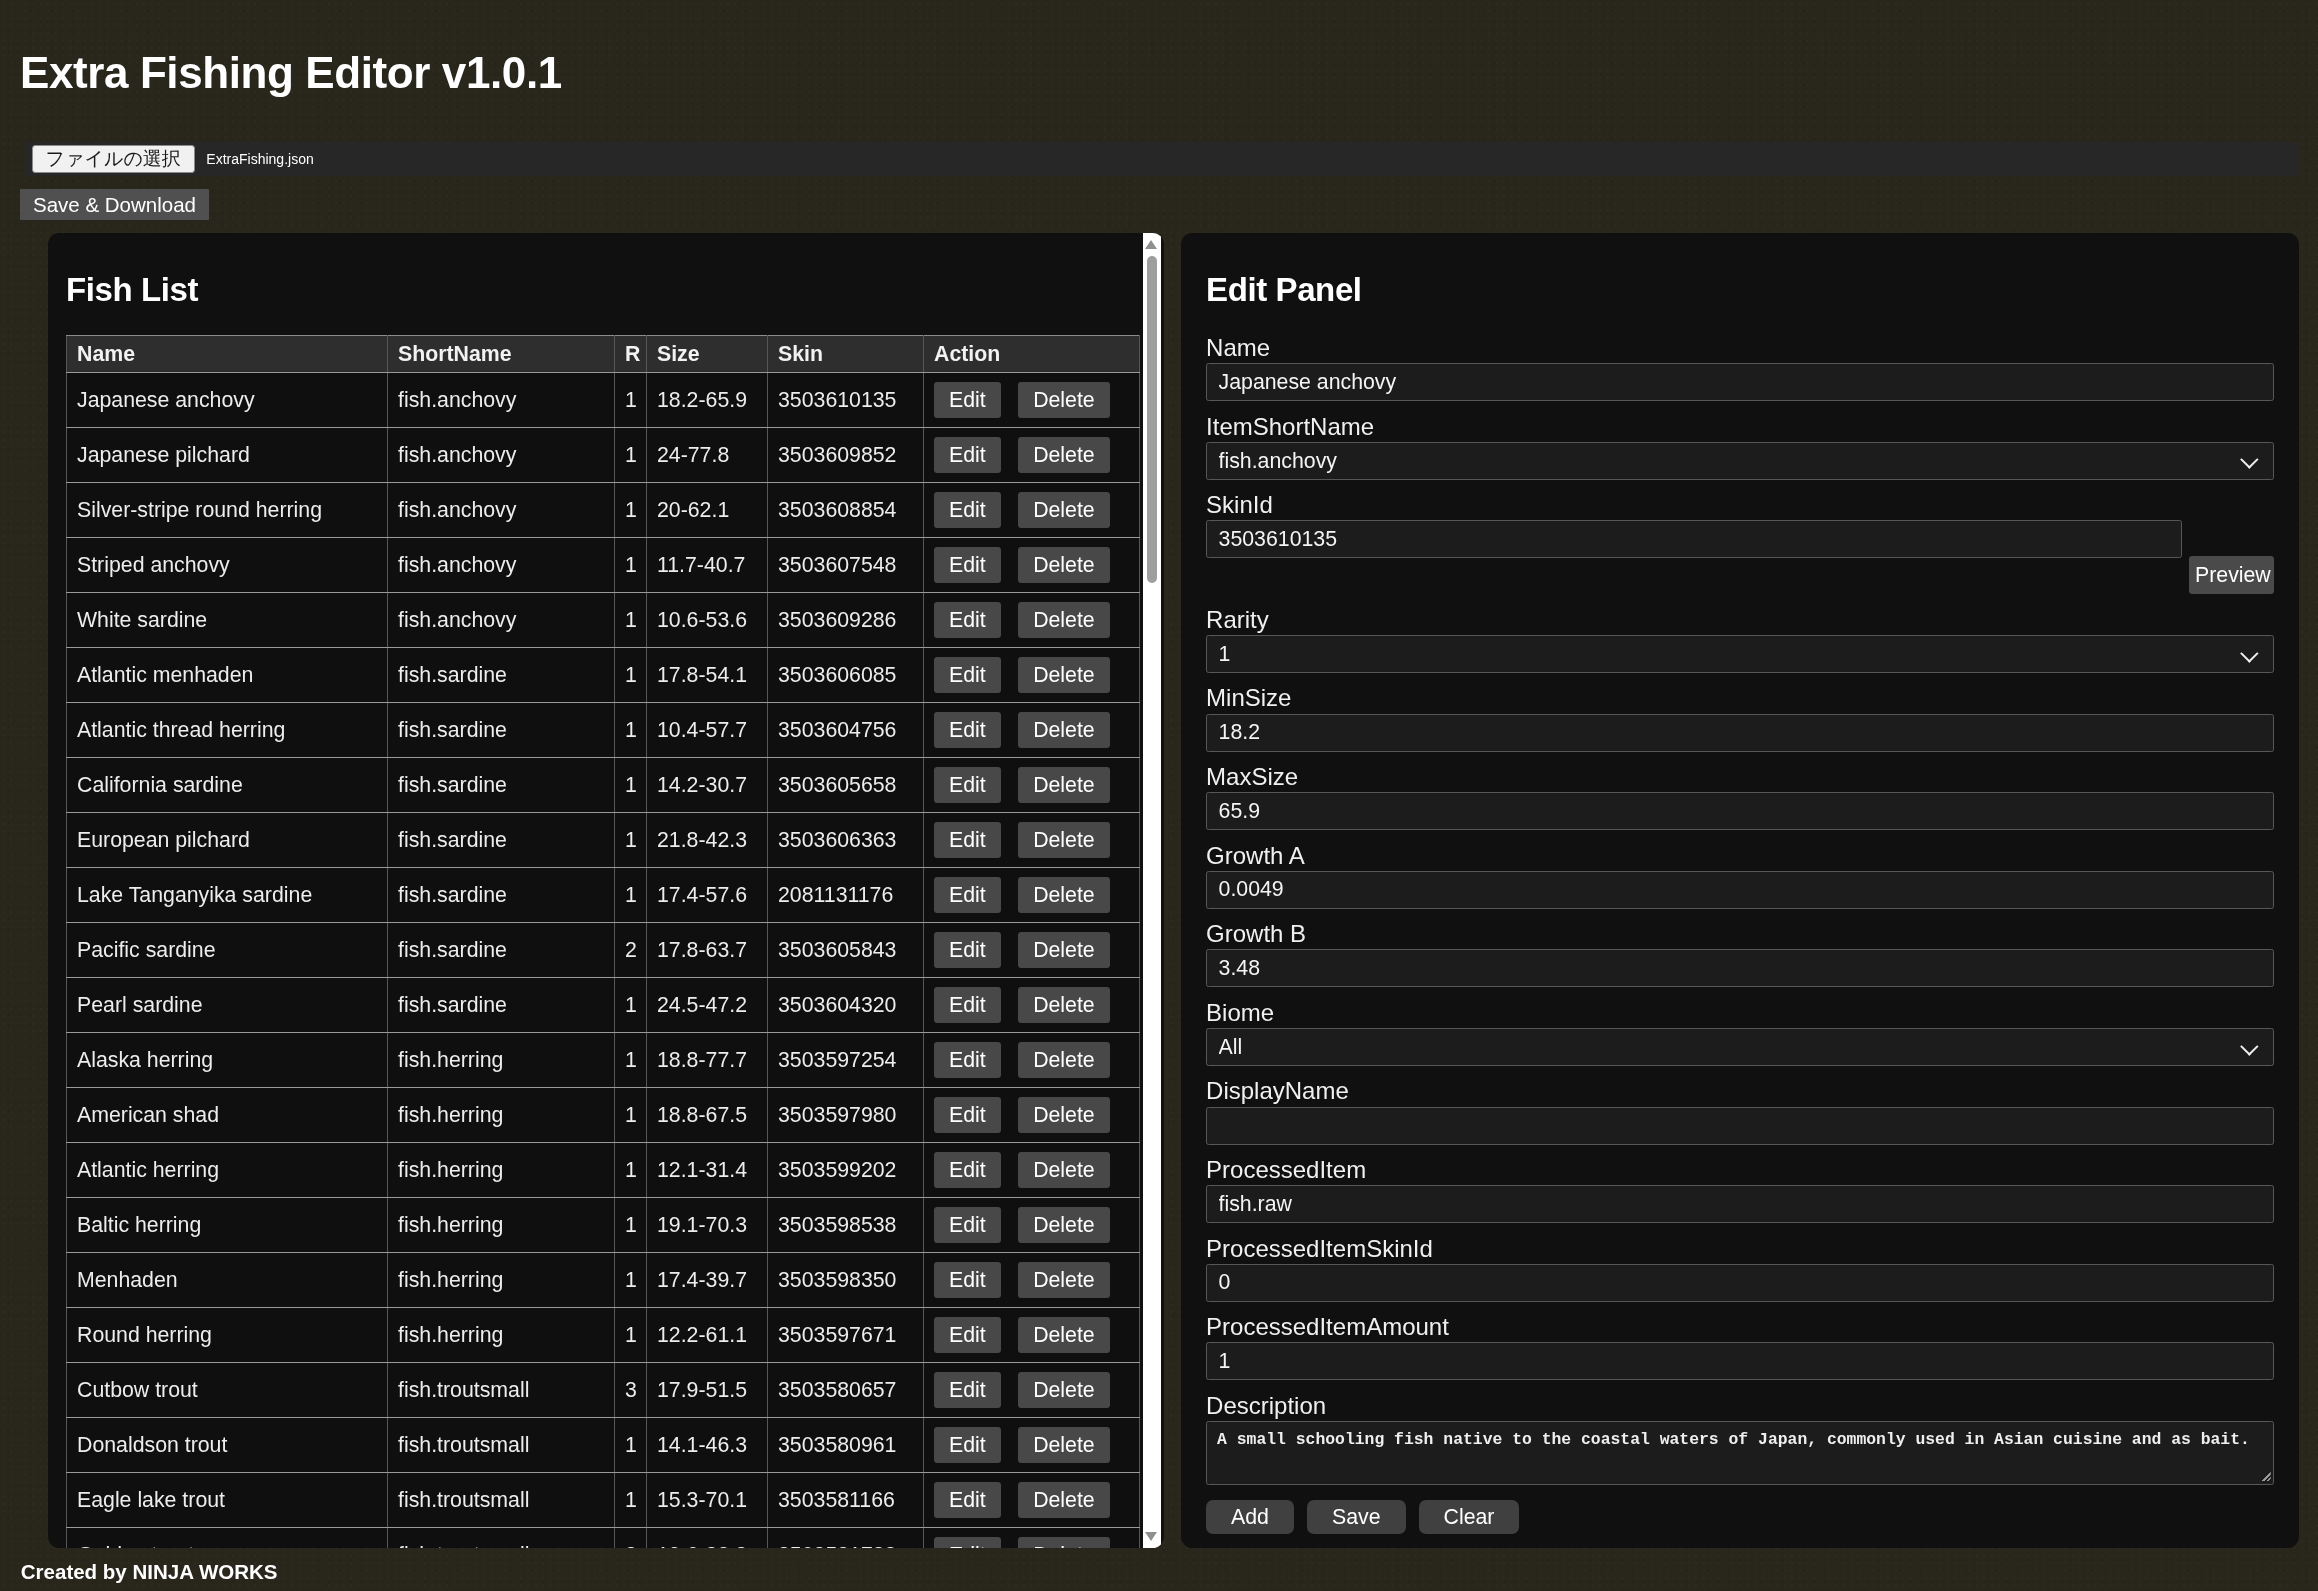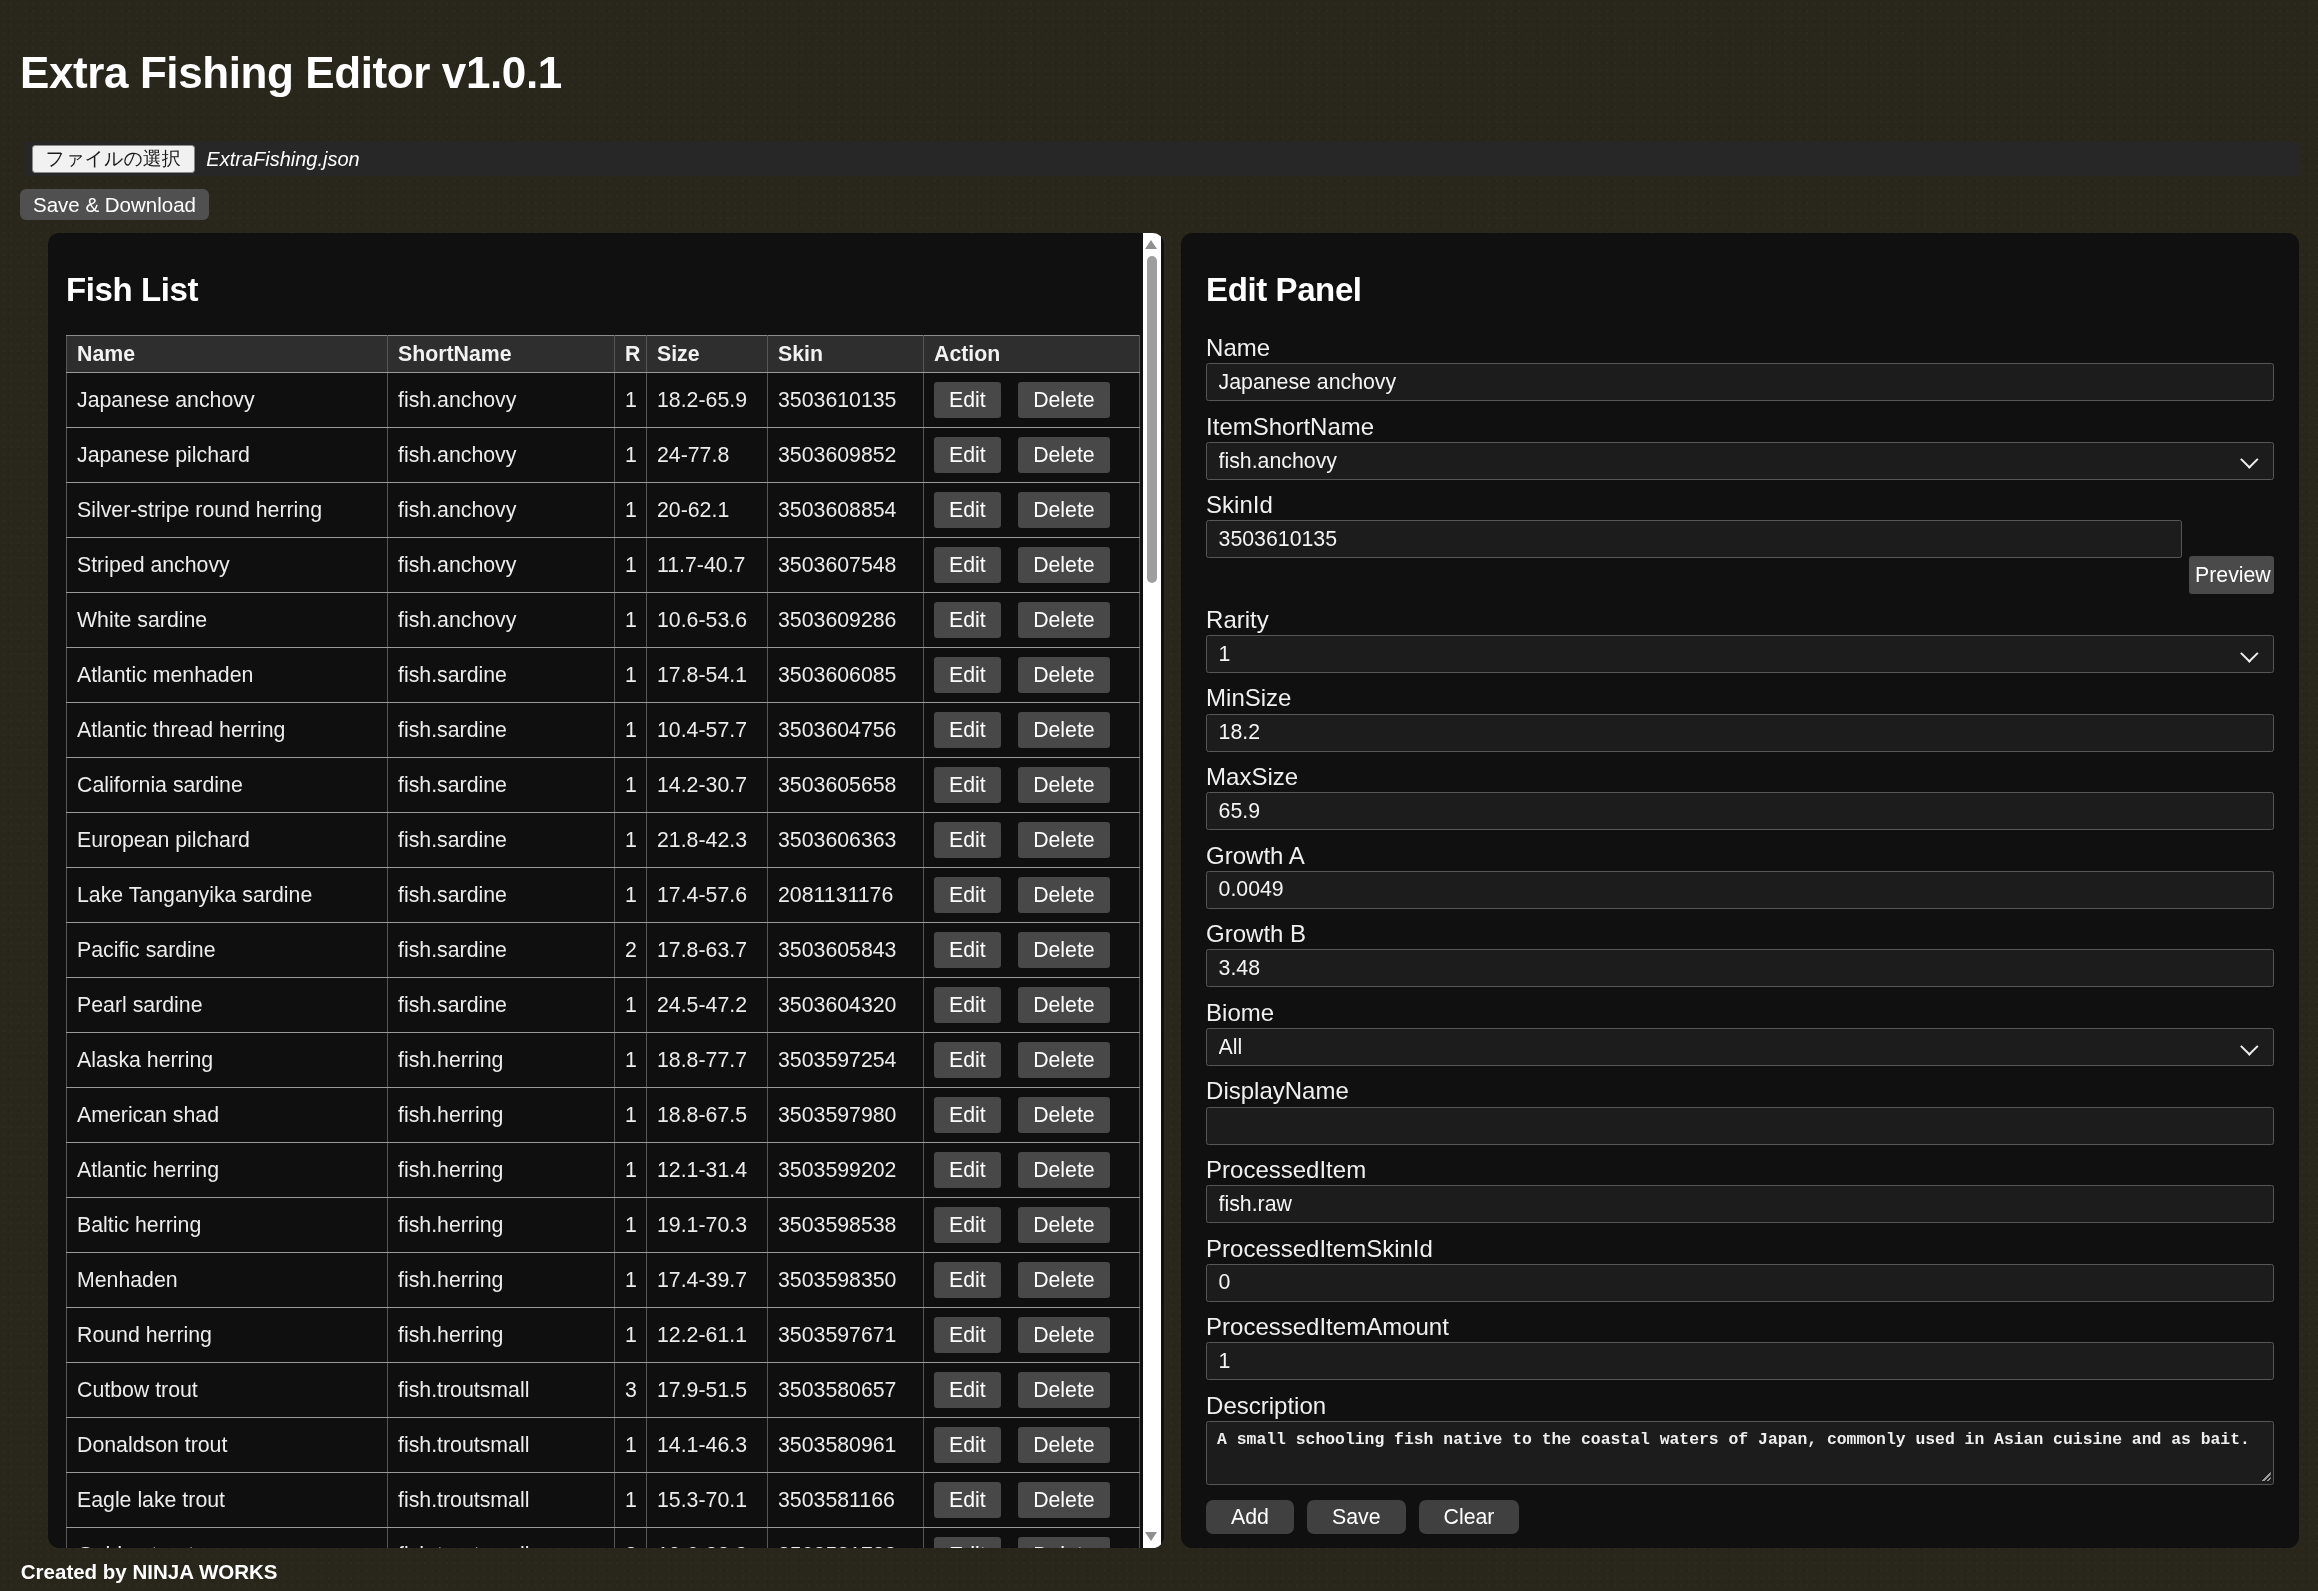--- a/index.html
+++ b/index.html
@@ -12,23 +12,23 @@
     background-size:7.4px 7.4px,10.7px 10.7px;
     background-position:0 0,3.3px 5px;
     font-family:"Liberation Sans",sans-serif;
     color:#fff;
   }
   .page{padding:0 20px;}
   h1.app-title{font-size:44px;font-weight:700;margin:0 0 44px 0;padding-top:48px;color:#fff;letter-spacing:-0.4px;}
 
   .file-row{margin-left:5px;height:34px;background:#272727;display:flex;align-items:center;padding:0 6.6px;margin-bottom:13px;}
   .file-btn{height:28px;padding:0 13px;background:#f1f1f1;color:#1a1a1a;border:0.8px solid #8a8a8a;border-radius:3.3px;font-size:19px;margin-right:11.5px;font-family:Liberation Serif, serif;cursor:pointer;}
-  .file-name{font-size:20px;color:#fff;font-style:italic;}
-
-  .save-dl{height:31px;padding:0 13px;background:#505050;color:#fff;border:none;border-radius:6px;font-size:20.5px;margin-bottom:13px;display:inline-block;font-family:inherit;cursor:pointer;}
+  .file-name{font-size:14px;color:#fff;}
+
+  .save-dl{height:31px;padding:0 13px;background:#505050;color:#fff;border:none;border-radius:1px;font-size:20.5px;margin-bottom:13px;display:inline-block;font-family:inherit;cursor:pointer;}
 
   .panels{display:flex;gap:17px;}
   .panel{background:#101010;border-radius:11.5px;height:1315px;box-sizing:border-box;overflow:hidden;position:relative;}
   .panel h3{font-size:33px;font-weight:700;margin:13px 0 26px;color:#fff;letter-spacing:-0.4px;}
   .fish-panel{width:1130px;padding:25px 39px 0 18px;margin-left:28px;}
   .edit-panel{width:1132px;padding:25px;}
 
   table.fish-table{width:1072px;border-collapse:collapse;table-layout:fixed;border:0.8px solid #8c8c8c;border-left-color:#575757;border-right-color:#575757;}
   .fish-table th{background:#2e2e2e;height:36px;font-size:21.3px;font-weight:700;text-align:left;padding:0 0 0 10px;color:#f2f2f2;border-right:0.8px solid #575757;border-bottom:0.8px solid #9a9a9a;}
   .fish-table td{height:54px;font-size:21.3px;padding:0 0 0 10px;color:#ededed;border-right:0.8px solid #575757;border-bottom:0.8px solid #9a9a9a;background:#0f0f0f;}

